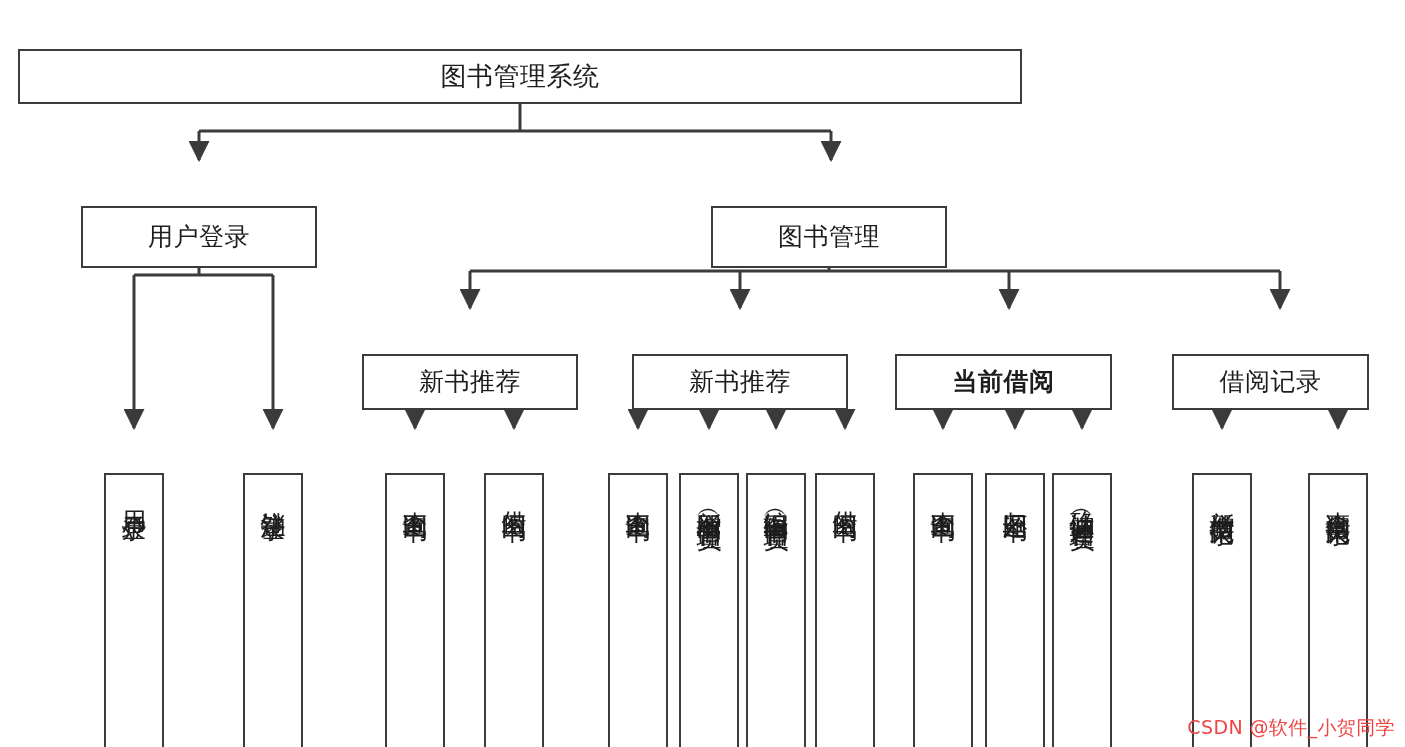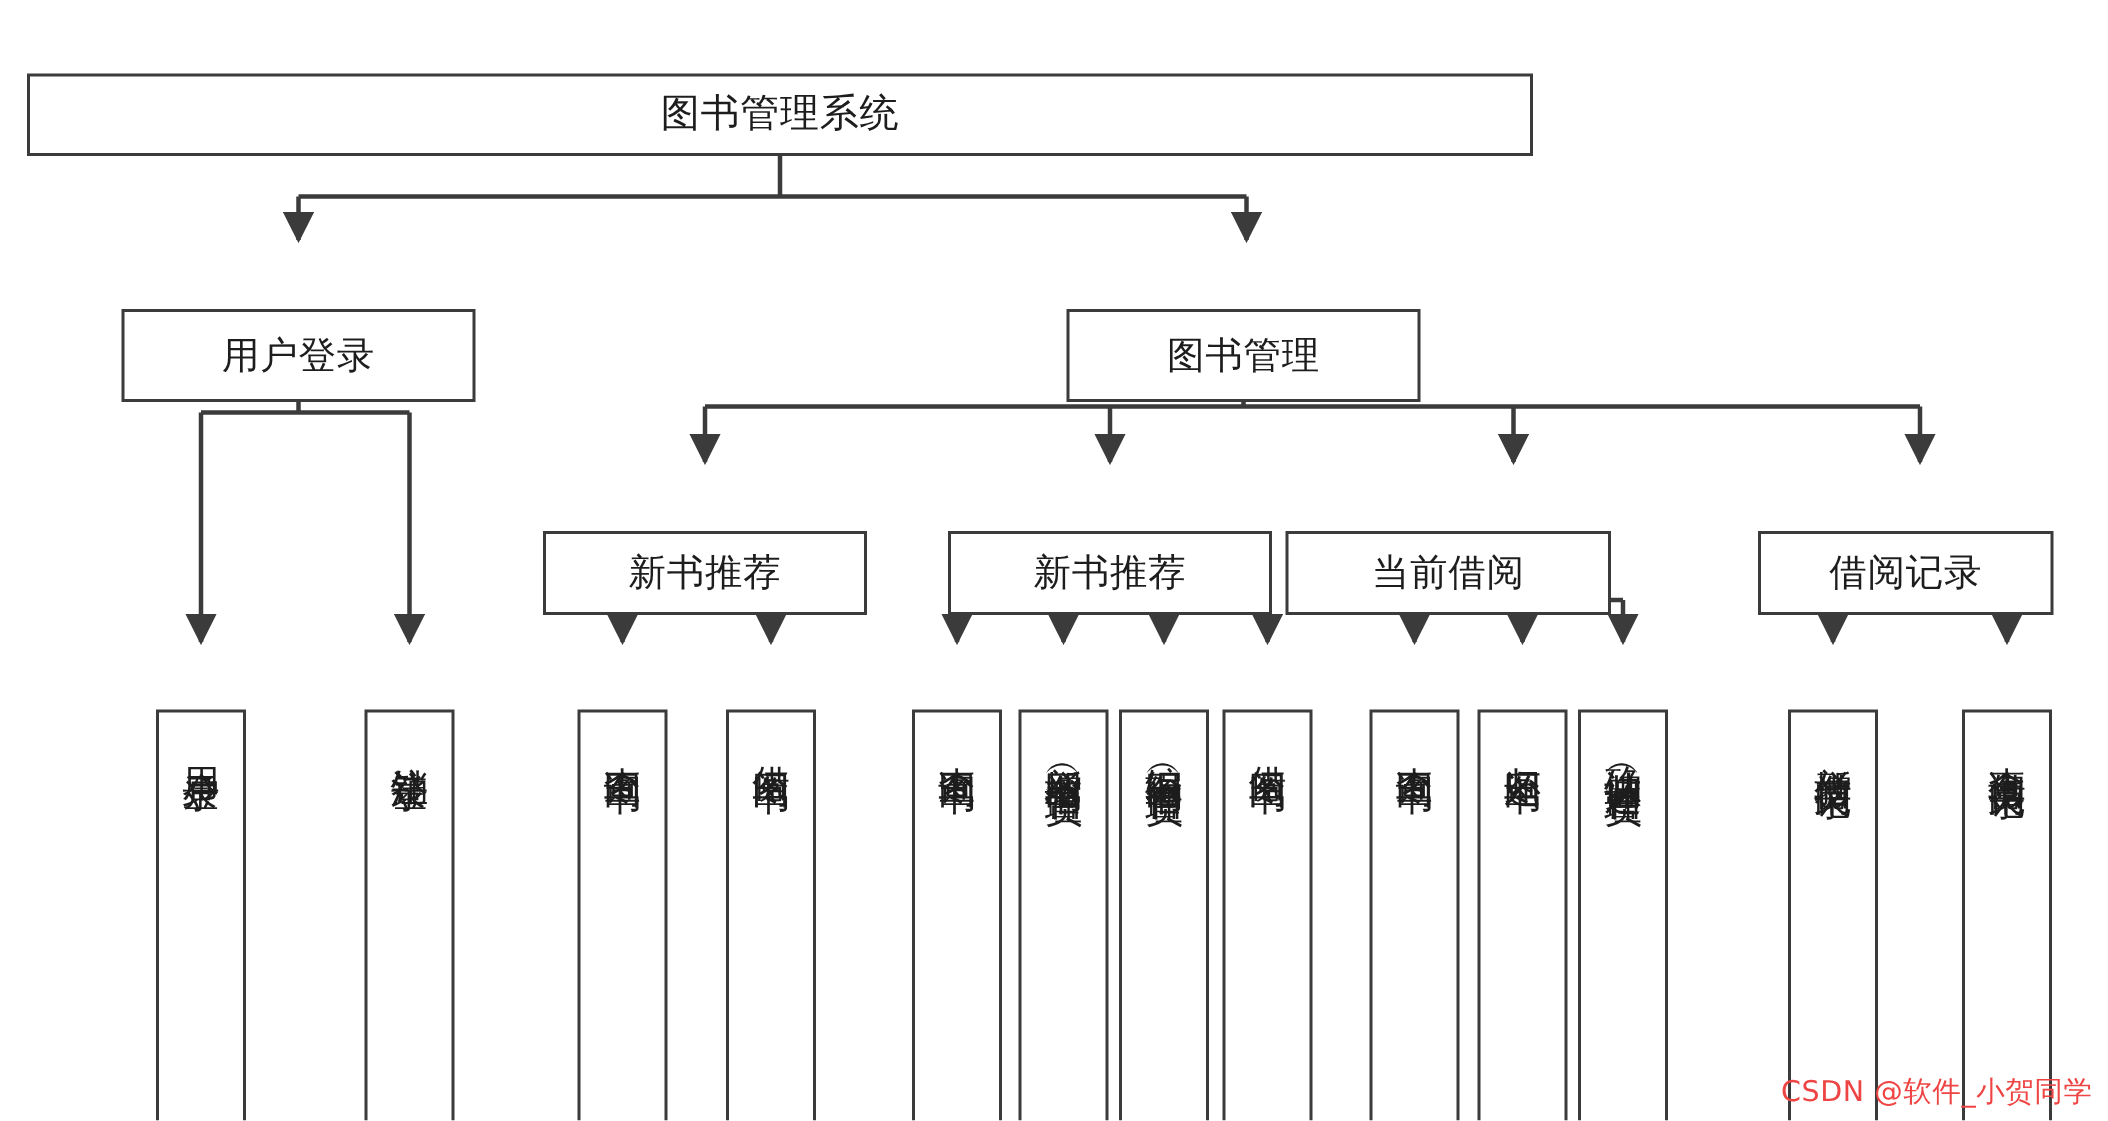--- a/index.html
+++ b/index.html
@@ -139,21 +139,21 @@
   <div class="node horiz" style="left:711px; top:170px; width:236px; height:62px;">
     <span class="label">图书管理</span>
   </div>
 
   <div class="node horiz" style="left:362px; top:318px; width:216px; height:56px;">
     <span class="label">新书推荐</span>
   </div>
   <div class="node horiz" style="left:632px; top:318px; width:216px; height:56px;">
     <span class="label">新书推荐</span>
   </div>
-  <div class="node horiz" style="left:857px; top:318px; width:217px; height:56px;">
+  <div class="node horiz" style="left:895px; top:318px; width:217px; height:56px;font-weight:bold;">
     <span class="label">当前借阅</span>
   </div>
   <div class="node horiz" style="left:1172px; top:318px; width:197px; height:56px;">
     <span class="label">借阅记录</span>
   </div>
 
   <div class="node vert" style="left:104px; top:437px; width:60px; height:298px;">
     <span class="label">用户登录</span>
   </div>
   <div class="node vert" style="left:243px; top:437px; width:60px; height:298px;">

